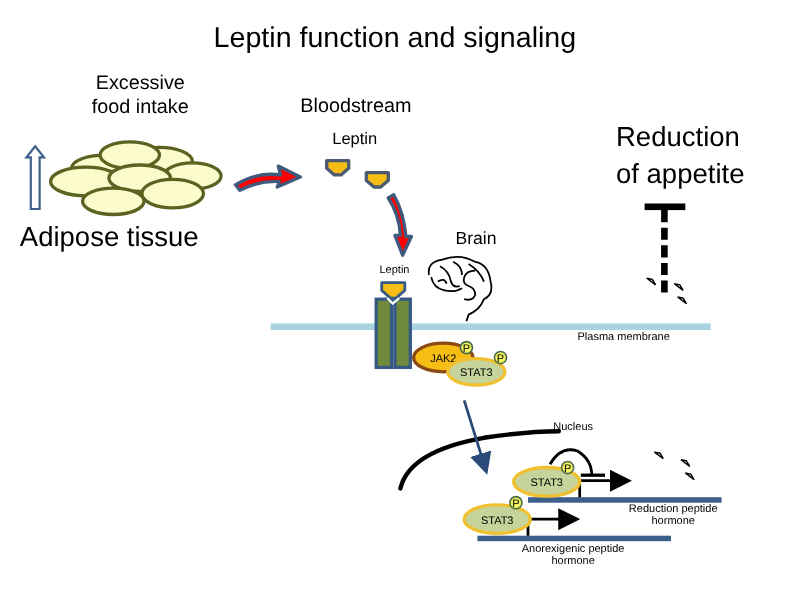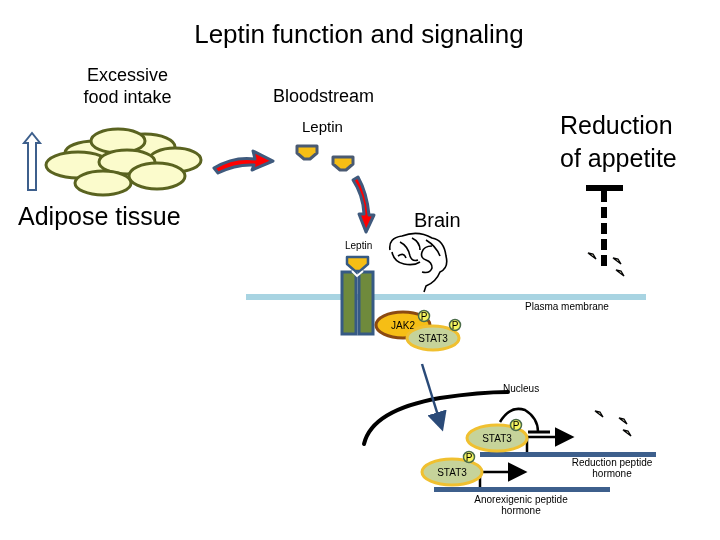--- a/index.html
+++ b/index.html
@@ -21,21 +21,21 @@
 
 <div class="abs title">Leptin function and signaling</div>
 
 <div class="abs lbl-md center" style="left:70px; top:64px; width:115px; line-height:22px; white-space:pre-line;">Excessive
 food intake</div>
 <div class="abs lbl-lg" style="left:18px; top:202px;">Adipose tissue</div>
 <div class="abs lbl-md" style="left:273px; top:86px;text-align:right;">Bloodstream</div>
 <div class="abs lbl-sm" style="left:302px; top:118px;">Leptin</div>
 <div class="abs lbl-lg" style="left:560px; top:109px; line-height:33px; white-space:pre-line;">Reduction
 of appetite</div>
-<div class="abs lbl-md" style="left:414px; top:209px; font-size:20px;">Brain</div>
+<div class="abs lbl-md" style="left:414px; top:209px; font-size:16px;">Brain</div>
 <div class="abs lbl-xs" style="left:345px; top:240px;">Leptin</div>
 <div class="abs lbl-xs" style="left:525px; top:283px;margin-top:18px;">Plasma membrane</div>
 <div class="abs lbl-xs" style="left:463px; top:383px;padding-left:40px;">Nucleus</div>
 <div class="abs lbl-xs center" style="left:566px; top:457px; width:92px; line-height:11px; white-space:pre-line;">Reduction peptide
 hormone</div>
 <div class="abs lbl-xs center" style="left:470px; top:494px; width:102px; line-height:11px; white-space:pre-line;">Anorexigenic peptide
 hormone</div>
 
 <svg class="diagram" width="720" height="540" viewBox="0 0 720 540">
   <defs>

